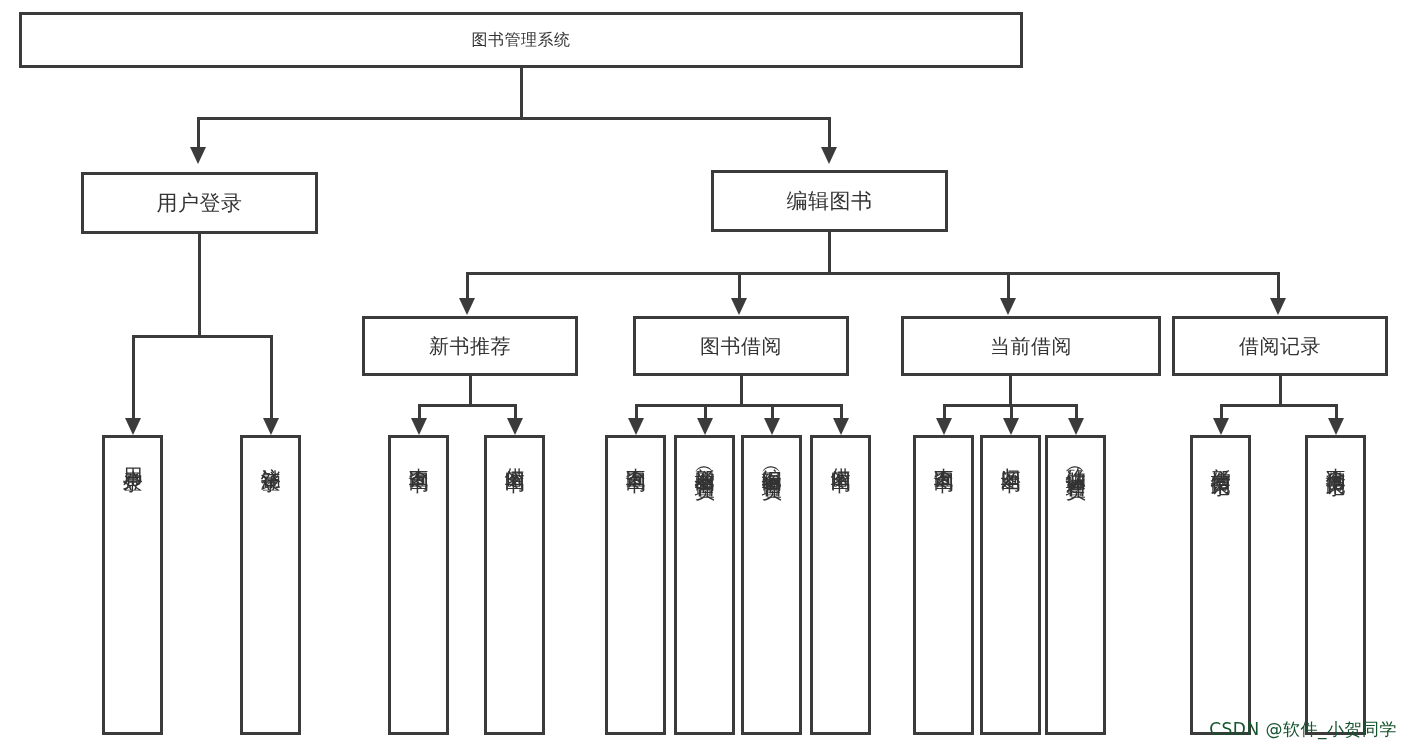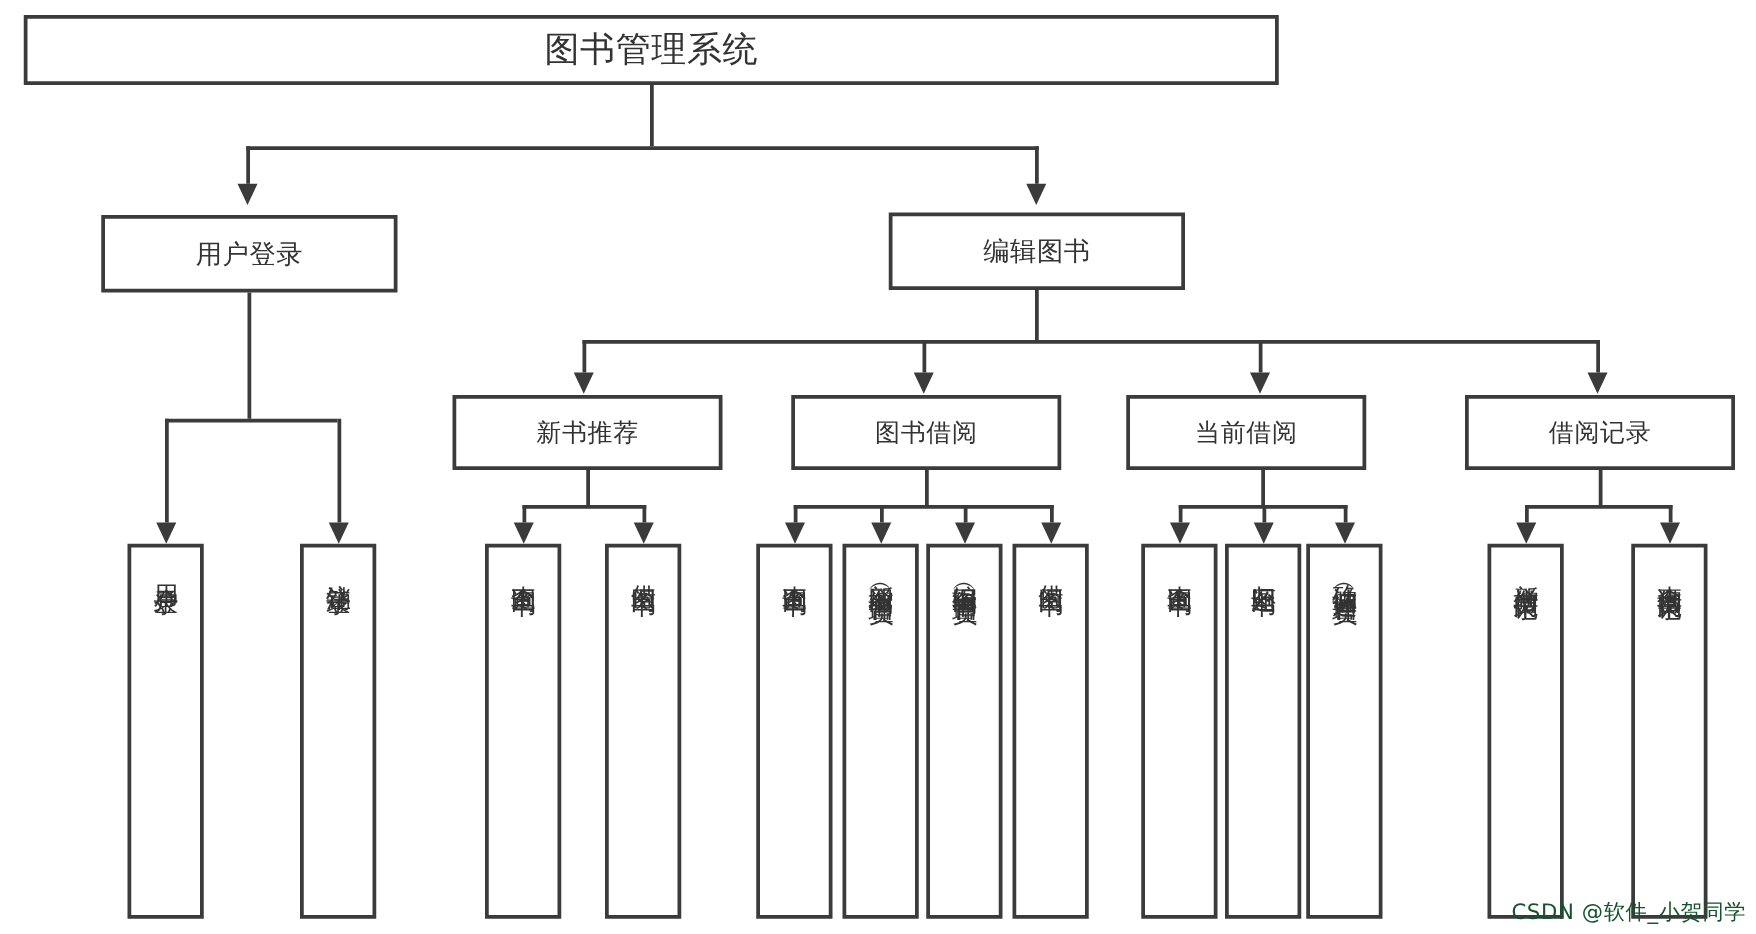--- a/index.html
+++ b/index.html
@@ -20,21 +20,21 @@
     box-sizing: border-box;
     background: #ffffff;
     border: 3px solid #3b3b3b;
     display: flex;
     align-items: center;
     justify-content: center;
     color: #333333;
     letter-spacing: 0.5px;
   }
   .node.root {
-    font-size: 28px;
+    font-size: 16px;
   }
   .node.lvl1 {
     font-size: 21px;
   }
   .node.lvl2 {
     font-size: 20px;
   }
   .node.leaf {
     font-size: 20px;
     padding: 14px 0;
@@ -120,21 +120,21 @@
 
   <div class="vline" style="left:1277px; top:272px; height:26px;"></div>
   <div class="arrow" style="left:1270px; top:298px;"></div>
 
   <div class="node lvl2" style="left:633px; top:316px; width:216px; height:60px;">
     <span>图书借阅</span>
   </div>
   <div class="node lvl2" style="left:362px; top:316px; width:216px; height:60px;">
     <span>新书推荐</span>
   </div>
-  <div class="node lvl2" style="left:901px; top:316px; width:192px; height:60px;font-family:Liberation Mono, monospace;">
+  <div class="node lvl2" style="left:901px; top:316px; width:260px; height:60px;font-family:Liberation Mono, monospace;">
     <span>当前借阅</span>
   </div>
   <div class="node lvl2" style="left:1172px; top:316px; width:216px; height:60px;">
     <span>借阅记录</span>
   </div>
 
   <div class="vline" style="left:469px; top:376px; height:28px;"></div>
   <div class="hline" style="left:418px; top:404px; width:99px;"></div>
   <div class="vline" style="left:418px; top:404px; height:14px;"></div>
   <div class="arrow" style="left:411px; top:418px;"></div>

